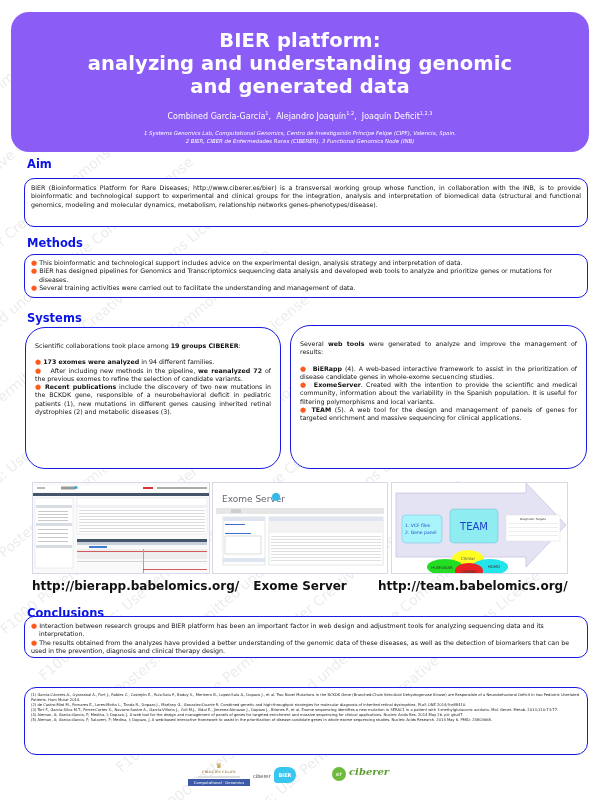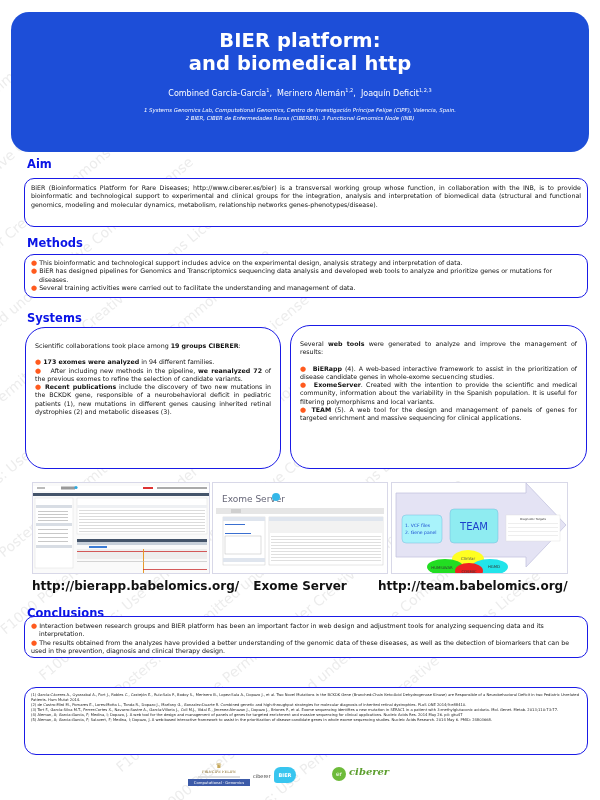--- a/index.html
+++ b/index.html
@@ -1,21 +1,21 @@
 <!DOCTYPE html>
 <html><head>
   <meta charset="utf-8">
   <style>
     * { box-sizing: border-box; margin: 0; padding: 0; }
     html, body { width: 600px; height: 800px; background: #ffffff; overflow: hidden; }
     body { font-family: "DejaVu Sans", sans-serif; color: #111; position: relative; }
 
     .header {
       position: absolute; left: 11px; top: 12px; width: 578px; height: 140px;
-      background: #1d4ed8; border-radius: 18px; color: #fff; text-align: center;
+      background: #8b5cf6; border-radius: 18px; color: #fff; text-align: center;
     }
     .title {
       font-family: "DejaVu Sans", sans-serif; font-weight: bold;
       font-size: 19.5px; line-height: 23px; padding-top: 17px; letter-spacing: 0.1px;
     }
     .authors { font-size: 8px; margin-top: 12px; }
     .authors sup { font-size: 5px; }
     .affil { font-size: 5.4px; font-style: italic; margin-top: 8px; line-height: 8px; }
 
     .section-title {
@@ -68,25 +68,26 @@
   <div>F1000 Posters: Use Permitted under Creative Commons License</div>
     <div>F1000 Posters: Use Permitted under Creative Commons License</div>
     <div>F1000 Posters: Use Permitted under Creative Commons License</div>
   <div>F1000 Posters: Use Permitted under Creative Commons License</div>
     <div>F1000 Posters: Use Permitted under Creative Commons License</div>
 </div>
 
 <div class="header">
   <div class="title">
     <div>BIER platform:</div>
-    <div>and biomedical http</div>
+    <div>analyzing and understanding  genomic</div>
+    <div>and generated data</div>
   </div>
   <div class="authors">
     <span>Combined García-García</span><sup>1</sup>,&nbsp;
-    <span>Merinero Alemán</span><sup>1,2</sup>,&nbsp;
+    <span>Alejandro Joaquín</span><sup>1,2</sup>,&nbsp;
     <span>Joaquín Deficit</span><sup>1,2,3</sup>
   </div>
   <div class="affil">
     <div>1 Systems Genomics Lab, Computational Genomics, Centro de Investigación Príncipe Felipe (CIPF), Valencia, Spain.</div>
     <div>2  BIER, CIBER de Enfermedades Raras (CIBERER). 3 Functional Genomics Node (INB)</div>
   </div>
 </div>
 
 <div class="section-title" style="top:157px;">Aim</div>
 <div class="box aim-box">

